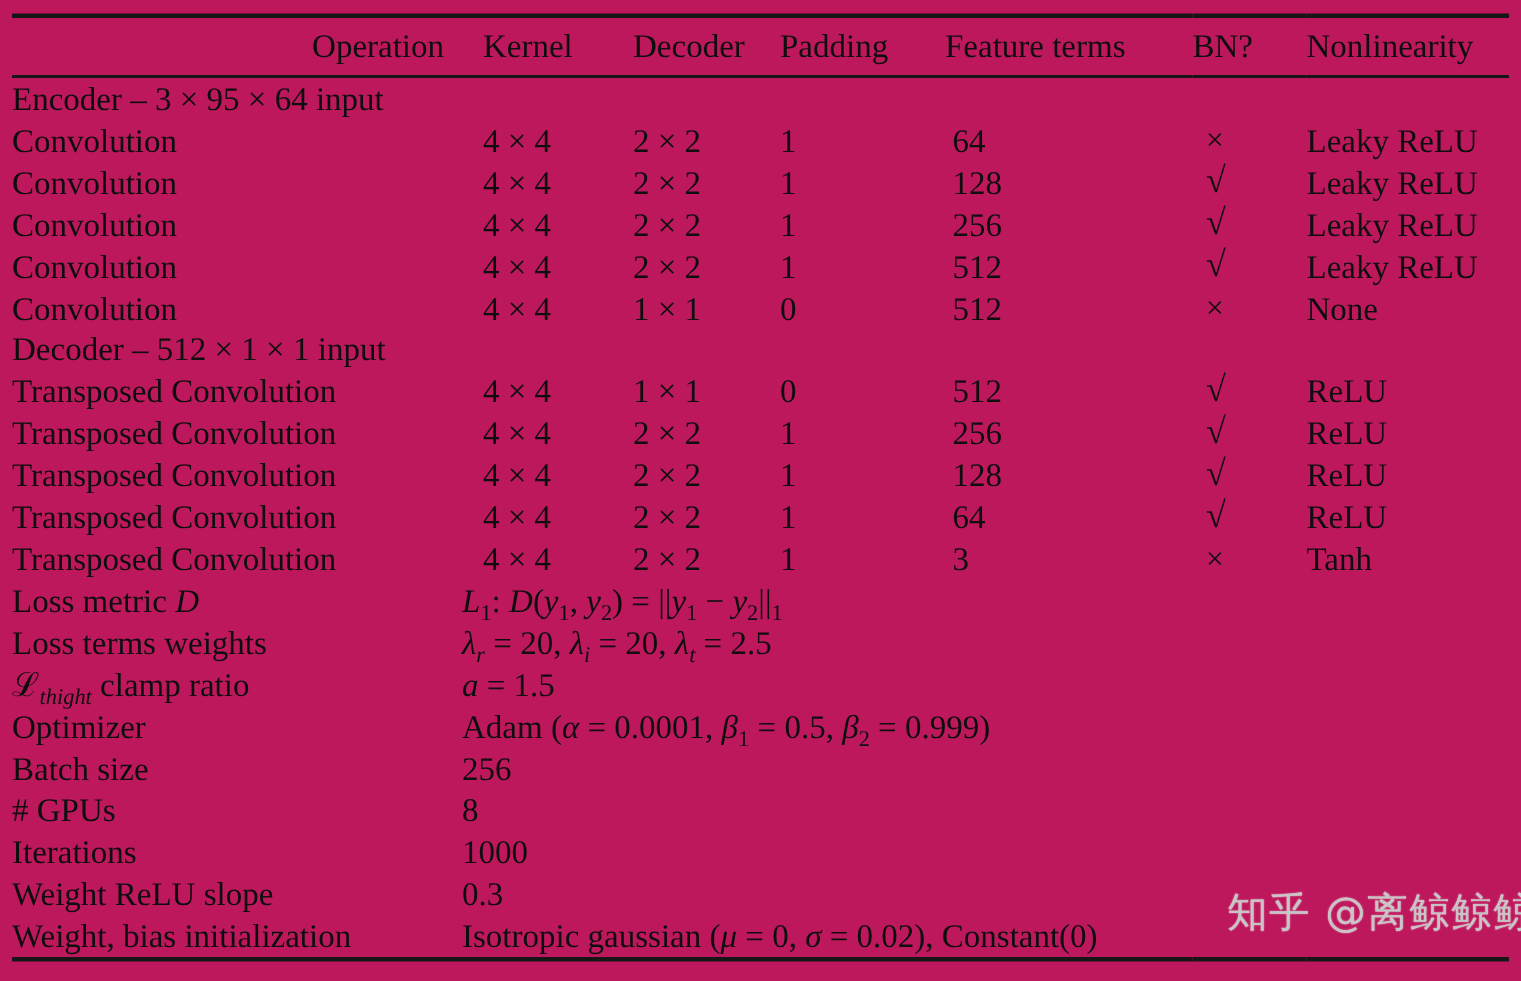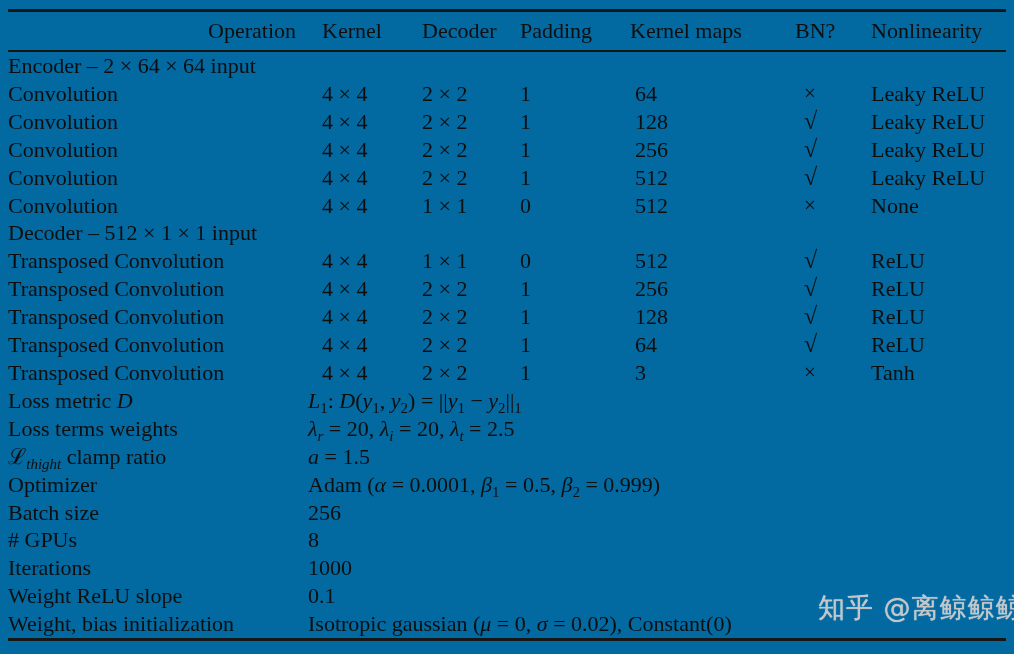--- a/index.html
+++ b/index.html
@@ -1,20 +1,20 @@
 <!DOCTYPE html>
 <html><head>
 <meta charset="utf-8">
 <style>
   html, body { margin: 0; padding: 0; background: #ffffff; }
   .page {
     position: relative;
     width: 1014px;
     height: 654px;
-    background: #0369a1;
+    background: #be185d;
     overflow: hidden;
     font-family: "Liberation Serif", "DejaVu Serif", serif;
     color: #0e0e0e;
   }
   .table-wrap {
     position: absolute;
     left: 8px;
     top: 9px;
     width: 998px;
   }
@@ -94,28 +94,28 @@
         <col class="c-fm">
           <col class="c-bn">
           <col class="c-nl">
       </colgroup>
       <thead>
         <tr>
           <th class="op">Operation</th>
           <th class="ker" style="padding-left:26px;margin-top:36px;">Kernel</th>
           <th>Decoder</th>
           <th>Padding</th>
-          <th>Kernel maps</th>
+          <th>Feature terms</th>
           <th>BN?</th>
           <th>Nonlinearity</th>
         </tr>
       </thead>
       <tbody id="table-body">
           <tr>
-            <td class="section-label" colspan="7">Encoder – 2 × 64 × 64 input</td>
+            <td class="section-label" colspan="7">Encoder – 3 × 95 × 64 input</td>
           </tr>
           <tr>
             <td class="op">Convolution</td>
             <td class="ker">4 × 4</td>
             <td class="str">2 × 2</td>
             <td class="pad">1</td>
             <td class="fm">64</td>
             <td class="bn cross">×</td>
             <td class="nl">Leaky ReLU</td>
           </tr>
@@ -226,21 +226,21 @@
           <tr>
             <td class="op"># GPUs</td>
             <td class="hyper-value" colspan="6">8</td>
           </tr>
           <tr>
             <td class="op">Iterations</td>
             <td class="hyper-value" colspan="6">1000</td>
           </tr>
           <tr>
             <td class="op">Weight ReLU slope</td>
-            <td class="hyper-value" colspan="6">0.1</td>
+            <td class="hyper-value" colspan="6">0.3</td>
           </tr>
           <tr>
             <td class="op">Weight, bias initialization</td>
             <td class="hyper-value" colspan="6">Isotropic gaussian (<i>μ</i> = 0, <i>σ</i> = 0.02), Constant(0)</td>
           </tr>
         </tbody>
     </table>
   </div>
 
   <div class="watermark">知乎 @离鲸鲸鲸</div>

